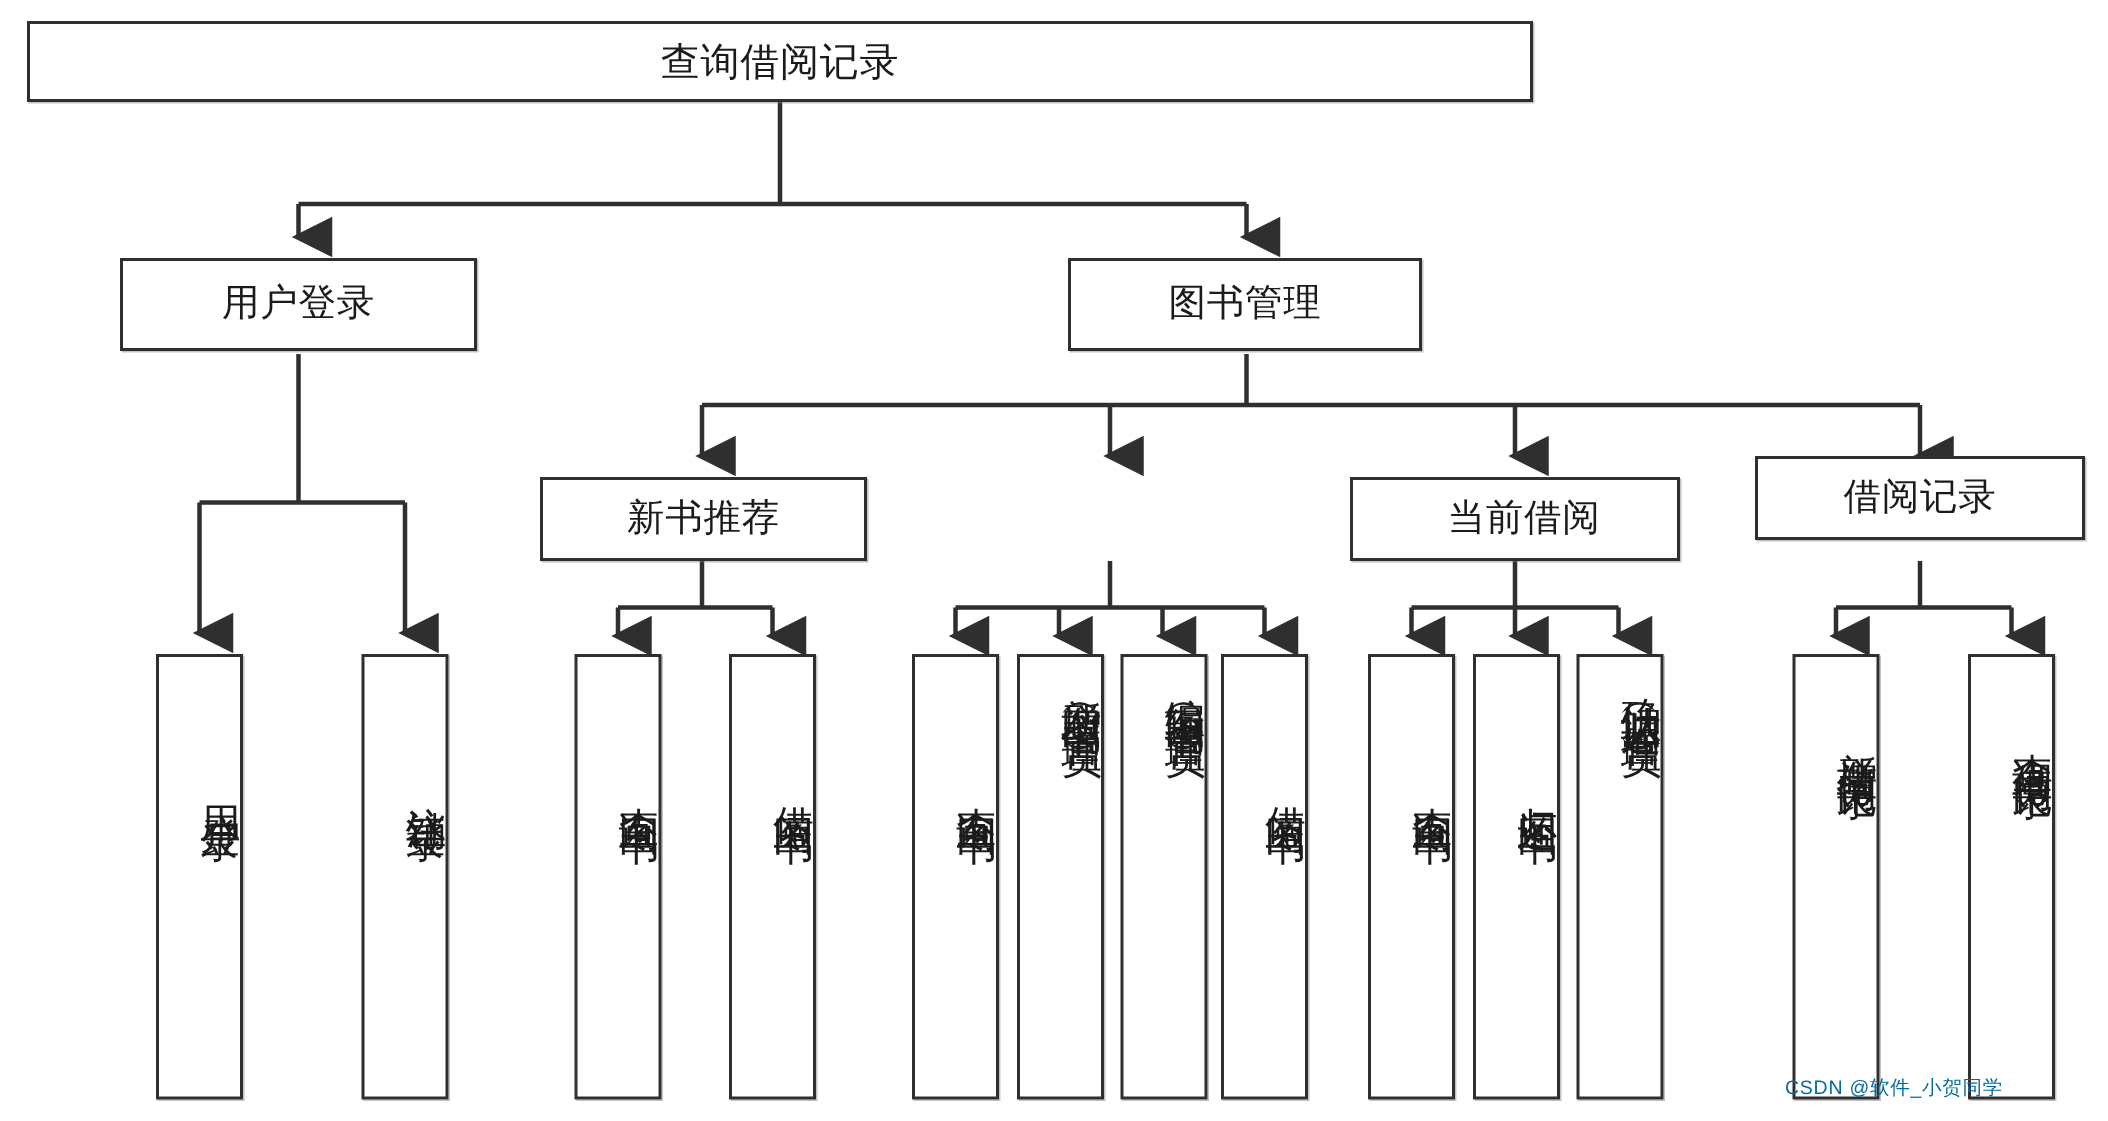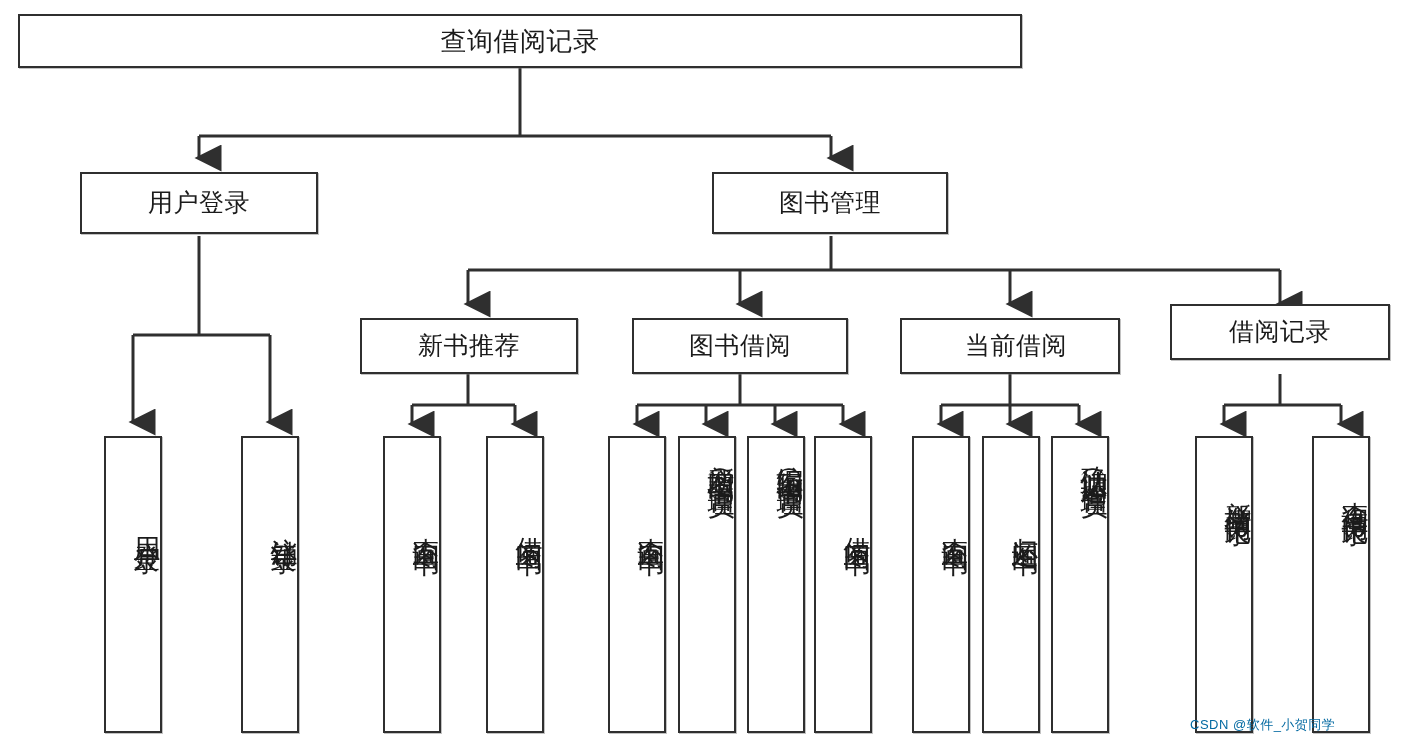--- a/index.html
+++ b/index.html
@@ -133,23 +133,20 @@
   </div>
 
   <div class="node horizontal" style="left:360px; top:318px; width:218px; height:56px;">
     <span class="label">新书推荐</span>
   </div>
 
   <div class="node horizontal" style="left:712px; top:172px; width:236px; height:62px;">
     <span class="label">图书管理</span>
   </div>
 
-  <div class="node horizontal" style="left:632px; top:318px; width:216px; height:56px;">
-    <span class="label">图书借阅</span>
-  </div>
 
   <div class="node horizontal" style="left:900px; top:318px; width:220px; height:56px;padding-left:12px;">
     <span class="label">当前借阅</span>
   </div>
 
   <div class="node horizontal" style="left:1170px; top:304px; width:220px; height:56px;">
     <span class="label">借阅记录</span>
   </div>
 
   <div class="node vertical" style="left:104px; top:436px; width:58px; height:297px; padding-top:78px;">

